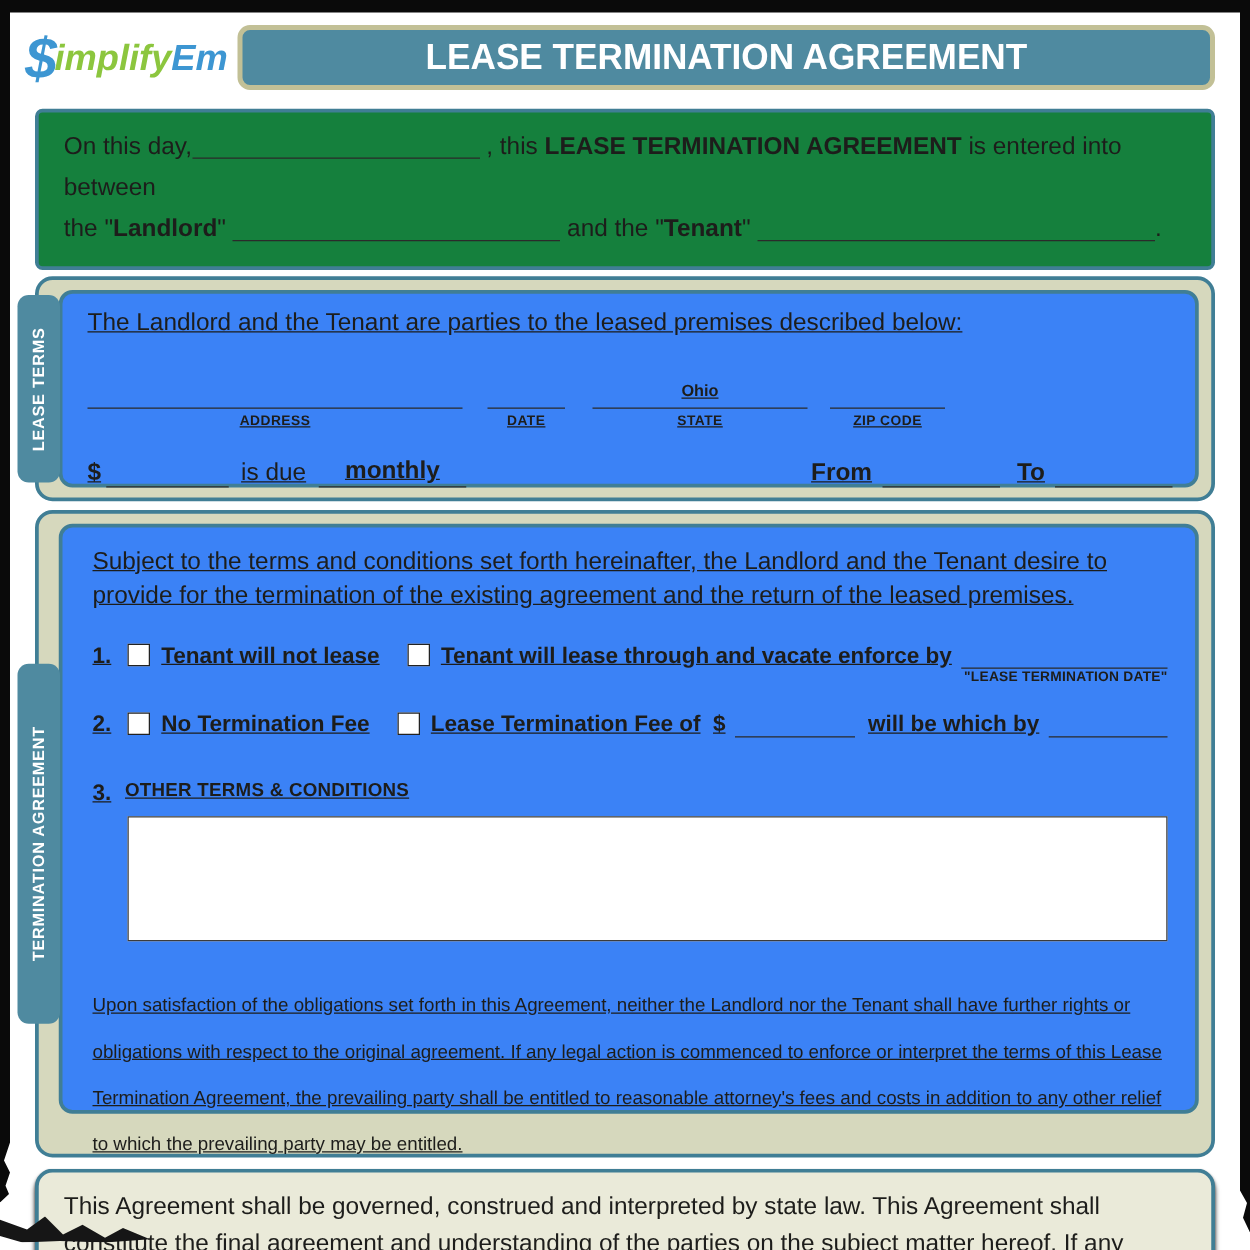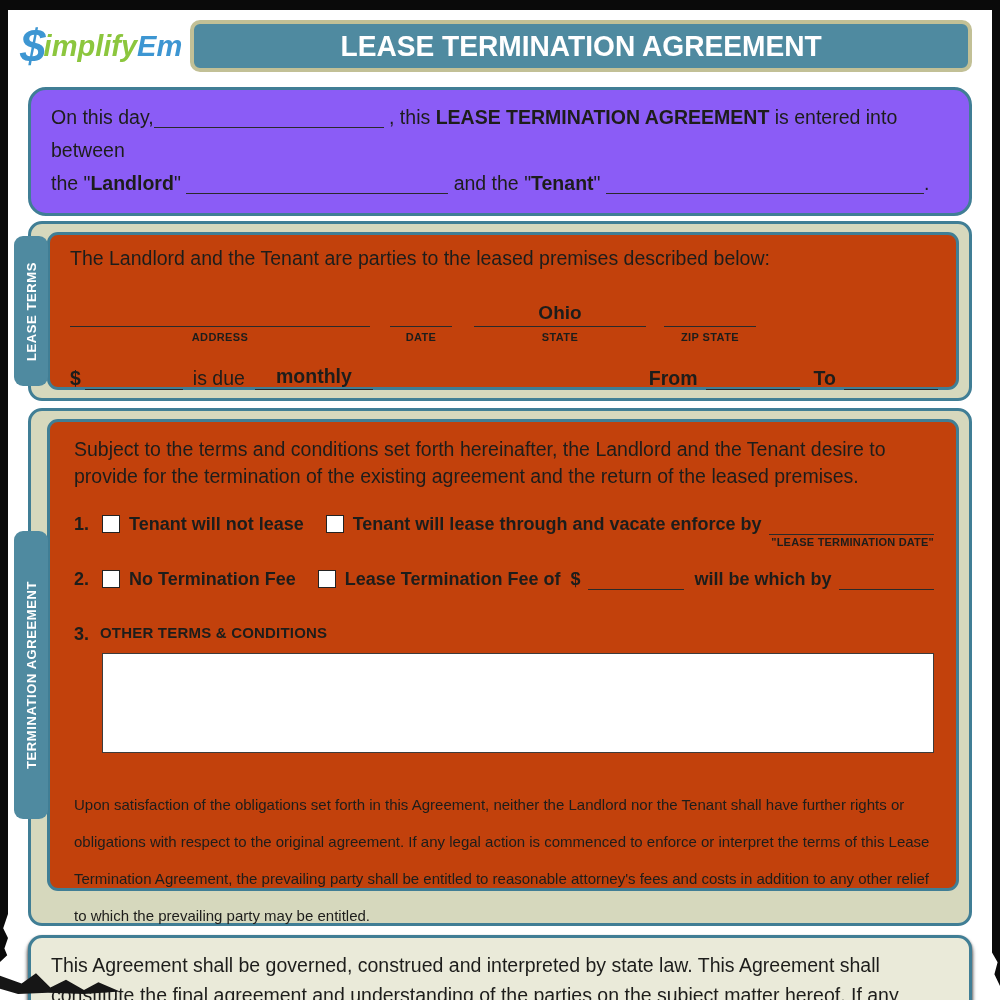--- a/index.html
+++ b/index.html
@@ -24,44 +24,44 @@
   .header-row{display:flex;align-items:center;margin-left:-8px;}
   .logo{flex:0 0 170px;padding-top:2px;font-style:italic;font-weight:bold;line-height:1;white-space:nowrap;}
   .logo-dollar{font-size:46px;color:#3d96d2;vertical-align:-6px;letter-spacing:-2px;}
   .logo-green{font-size:29px;color:#8cc63e;}
   .logo-blue{font-size:29px;color:#3d96d2;}
   .title-bar{flex:1;margin-top:2px;background:#4f8aa0;border:4px solid #c2c096;border-radius:10px;
     height:44px;display:flex;align-items:center;justify-content:center;}
   .title-bar span{color:#ffffff;font-weight:bold;font-size:29px;letter-spacing:0;transform:scaleX(0.97);white-space:nowrap;}
 
   
-  .intro-box{margin-top:15px;background:#8b5cf6;border:3px solid #407e95;border-radius:18px;
+  .intro-box{margin-top:15px;background:#15803d;border:3px solid #407e95;border-radius:6px;
     padding:11px 20px 13px 20px;font-size:19.5px;line-height:33px;}
   .blank{display:inline-block;border-bottom:1.6px solid #2a2a2a;height:24px;vertical-align:-4px;}
   .b{font-weight:bold;}
 
   
   .section{position:relative;background:#d6d8bd;border:3px solid #407e95;border-radius:14px;box-sizing:border-box;}
   .section-lease{margin-top:5px;height:180px;}
   .section-term{margin-top:7px;height:518px;}
   .tab{position:absolute;left:-17px;width:34px;background:#4f8aa0;border-radius:9px;z-index:3;
     display:flex;align-items:center;justify-content:center;
     writing-mode:vertical-rl;transform:rotate(180deg);
     color:#fff;font-weight:bold;font-size:13px;letter-spacing:.6px;white-space:nowrap;}
   .tab-lease{top:12px;height:150px;}
   .tab-term{top:120px;height:288px;}
-  .inner{position:relative;background:#c2410c;border:3px solid #407e95;border-radius:11px;
-    margin:8px 10px 8px 16px;box-sizing:border-box;z-index:2;}
+  .inner{position:relative;background:#3b82f6;border:3px solid #407e95;border-radius:11px;
+    margin:8px 10px 8px 16px;box-sizing:border-box;z-index:2;text-decoration:underline;}
   .inner-lease{height:158px;padding:12px 18px 0 20px;}
   .inner-term{height:472px;padding:14px 22px 0 24px;}
 
   .lease-heading{font-size:19.5px;}
   .fields-row{display:flex;margin-top:30px;align-items:flex-end;}
   .field{display:flex;flex-direction:column;}
-  .fline{border-bottom:1.6px solid #2a2a2a;height:26px;text-align:center;font-weight:bold;font-size:19px;line-height:26px;}
+  .fline{border-bottom:1.6px solid #2a2a2a;height:26px;text-align:center;font-weight:bold;font-size:13px;line-height:26px;}
   .flbl{text-align:center;font-weight:bold;font-size:11px;letter-spacing:.4px;margin-top:4px;}
   .rent-row{display:flex;align-items:flex-end;margin-top:22px;font-size:19.5px;white-space:nowrap;}
   .rent-row .b{font-size:19.5px;}
   .freq-blank{display:inline-block;border-bottom:1.6px solid #2a2a2a;text-align:center;font-weight:bold;height:24px;}
   .on-line{border-bottom:1.6px solid #2a2a2a;padding-right:28px;display:inline-block;height:24px;}
 
   .term-intro{font-size:19.5px;line-height:27px;}
   .item-row{display:flex;align-items:flex-end;font-size:18px;font-weight:bold;white-space:nowrap;}
   .item-num{flex:0 0 26px;font-weight:bold;}
   .checkbox{flex:0 0 16px;height:16px;border:1.7px solid #222;background:#fff;margin:0 9px 2px 2px;}
@@ -132,21 +132,21 @@
         <div class="field" style="flex:0 0 62px;margin-left:20px">
           <div class="fline"></div>
           <div class="flbl">DATE</div>
         </div>
         <div class="field" style="flex:0 0 172px;margin-left:22px">
           <div class="fline">Ohio</div>
           <div class="flbl">STATE</div>
         </div>
         <div class="field" style="flex:0 0 92px;margin-left:18px">
           <div class="fline"></div>
-          <div class="flbl">ZIP STATE</div>
+          <div class="flbl">ZIP CODE</div>
         </div>
       </div>
       <div class="rent-row">
         <span class="b">$</span>
         <span class="blank" style="width:98px;margin:0 10px 0 4px"></span>
         <span>is due</span>
         <span class="freq-blank" style="width:118px;margin:0 10px">monthly</span>
         <span class="b" style="margin-left:auto">From</span>
         <span class="blank" style="width:94px;margin:0 14px 0 8px"></span>
         <span class="b">To</span>

